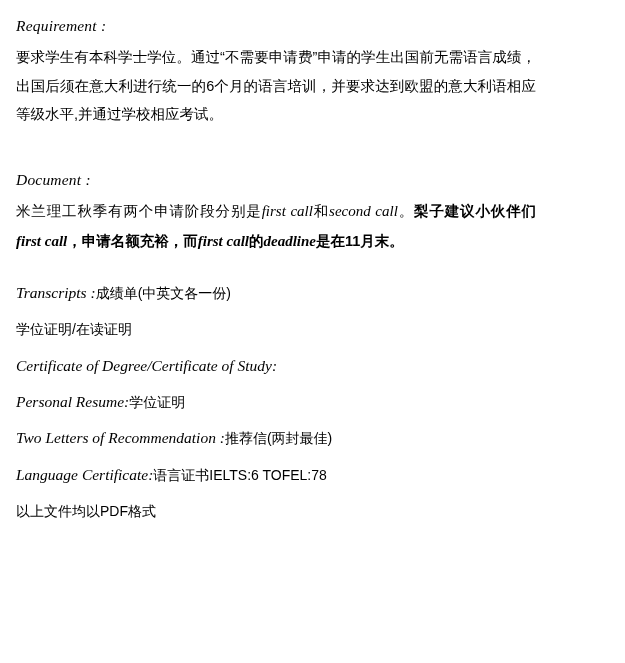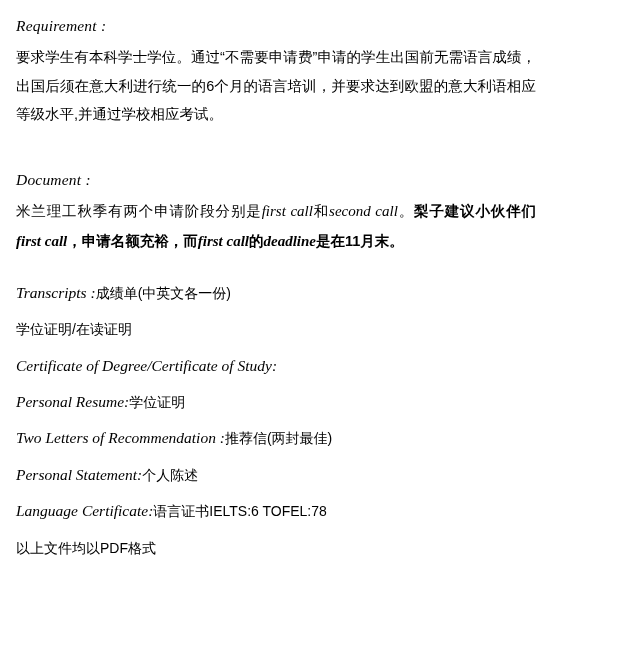--- a/index.html
+++ b/index.html
@@ -108,20 +108,19 @@
     <p class="mixed" id="doc-intro"><span>米兰理工秋季有两个申请阶段分别是</span><span class="en-i">first call</span><span>和</span><span class="en-i">second call</span><span>。</span><span class="bold-cn">梨子建议小伙伴们</span><span class="bold-en-i">first call</span><span class="bold-cn">，申请名额充裕，而</span><span class="bold-en-i">first call</span><span class="bold-cn">的</span><span class="bold-en-i">deadline</span><span class="bold-cn">是在11月末。</span></p>
 
     <div class="gap-md"></div>
 
     <div class="doclist" id="doc-list">
         <p class="doc-item"><span class="doc-en">Transcripts :</span><span class="doc-cn">成绩单(中英文各一份)</span></p>
         <p class="doc-item"><span class="doc-cn-only">学位证明/在读证明</span></p>
         <p class="doc-item"><span class="doc-en">Certificate of Degree/Certificate of Study:</span></p>
         <p class="doc-item"><span class="doc-en">Personal Resume:</span><span class="doc-cn">学位证明</span></p>
         <p class="doc-item"><span class="doc-en">Two Letters of Recommendation :</span><span class="doc-cn">推荐信(两封最佳)</span></p>
-        <p class="doc-item"><span class="doc-en">Personal Statement:</span><span class="doc-cn">个人陈述</span></p>
         <p class="doc-item"><span class="doc-en">Language Certificate:</span><span class="doc-cn">语言证书IELTS:6 TOFEL:78</span></p>
         <p class="doc-item"><span class="doc-cn-only">以上文件均以PDF格式</span></p>
       </div>
 
   </div>
 
 </div>
 
 </body></html>

